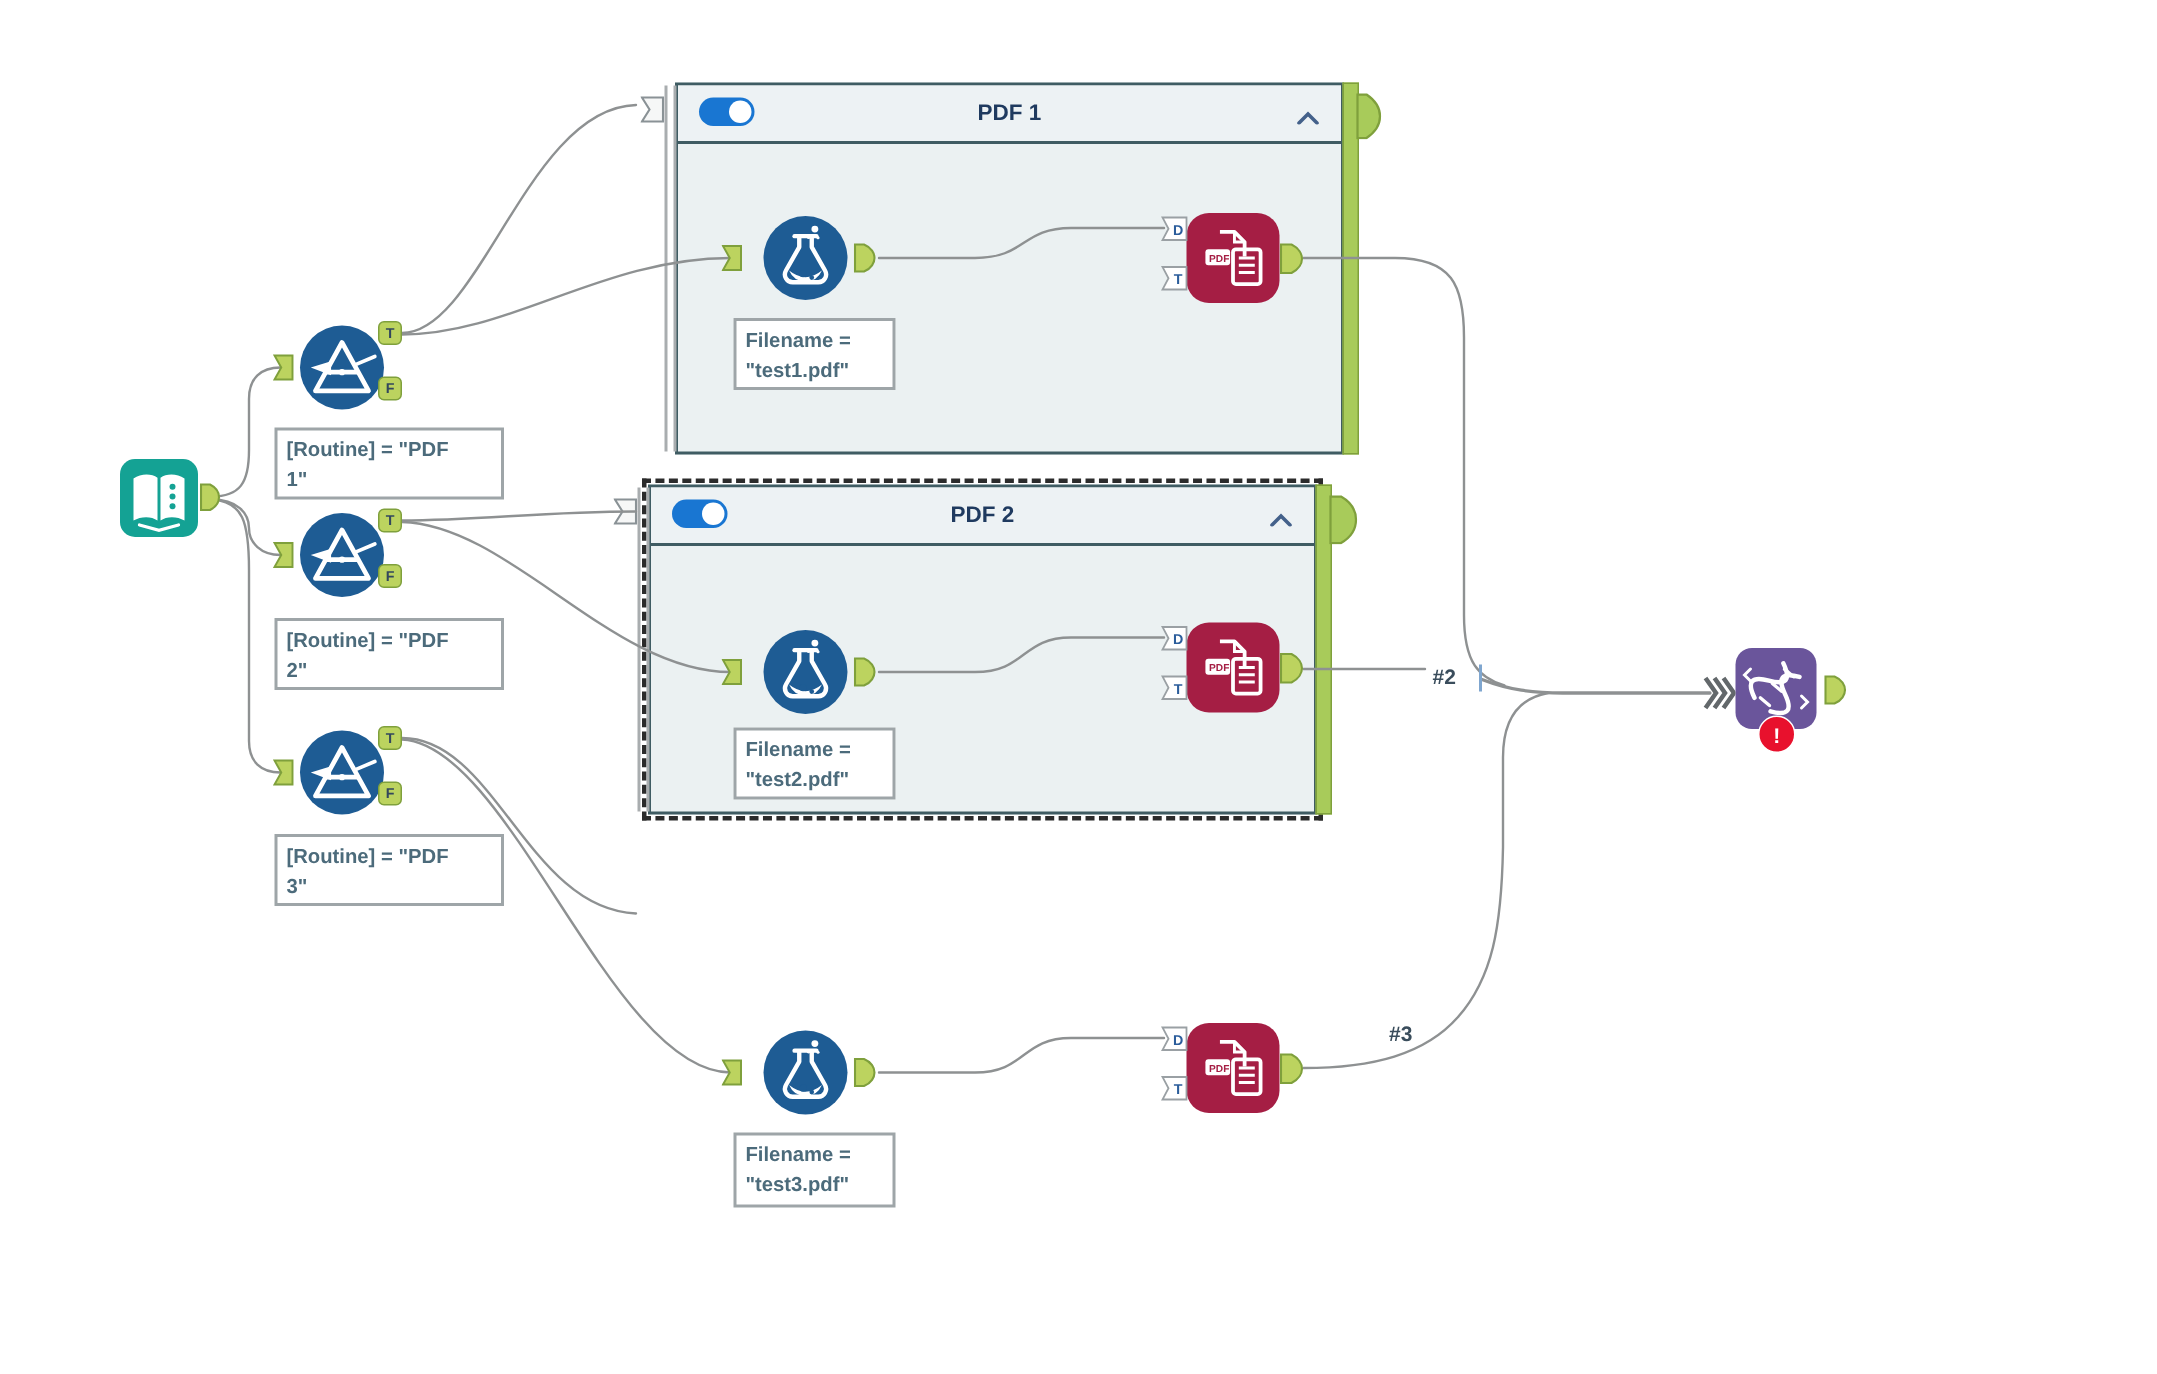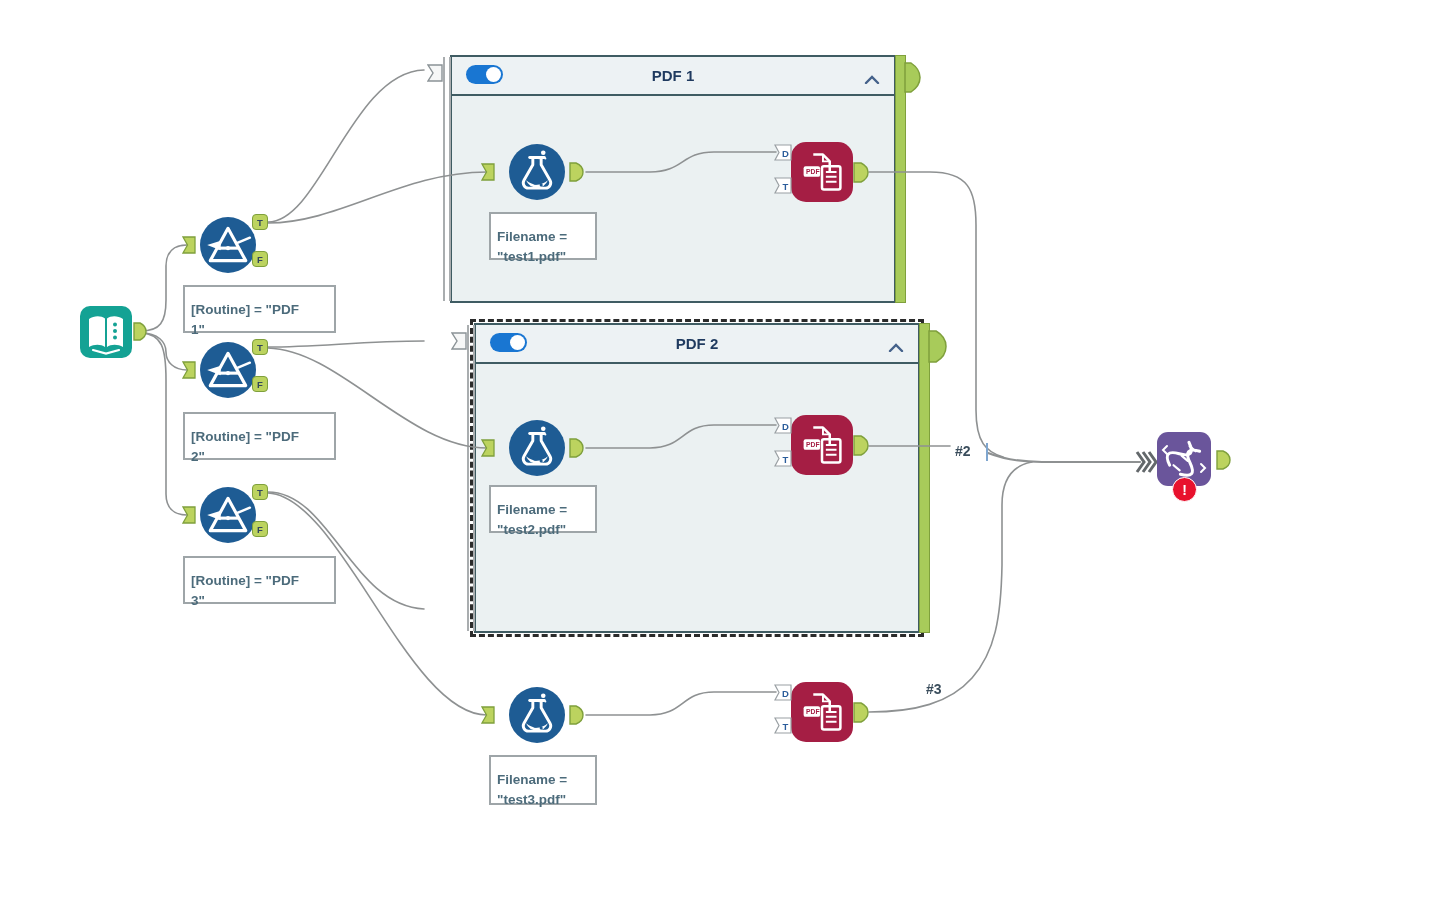--- a/index.html
+++ b/index.html
@@ -22,21 +22,21 @@
   .c-toggle .knob{position:absolute;right:2px;top:2px;width:15px;height:15px;border-radius:50%;background:#fff;}
   .c-chevron{position:absolute;right:14px;top:13px;}
   .c-greenbar{position:absolute;top:-2px;bottom:-2px;right:-12px;width:9px;background:#A8CB5A;
               border:1px solid #7FA03C;}
   .c-outtab{position:absolute;right:-27px;top:5px;z-index:11;}
   .c-inflag{position:absolute;left:-25px;top:7px;z-index:11;}
   .c-spine{position:absolute;left:-9px;top:0;bottom:0;width:4px;
            border-left:2px solid #A9ADAF;border-right:2px solid #A9ADAF;}
   
   .annot{position:absolute;z-index:9;background:#fff;border:2px solid #9EA5A8;box-sizing:border-box;
-         padding:13px 6px;font-size:13.5px;font-weight:bold;color:#4C6B7B;line-height:1.45;}
+         padding:3px 6px;font-size:13.5px;font-weight:bold;color:#4C6B7B;line-height:1.45;}
   
   .tf{position:absolute;z-index:11;width:16px;height:16px;border-radius:4px;background:#BCD35F;
       border:1.5px solid #7FA03C;box-sizing:border-box;display:flex;align-items:center;justify-content:center;
       font-size:9.5px;font-weight:bold;color:#33475C;}
   .lblline{position:absolute;z-index:12;font-size:14px;font-weight:bold;color:#3A4D5C;}
   .cursorbar{position:absolute;z-index:12;width:2px;height:18px;background:#7FA6CF;}
   .err{position:absolute;z-index:13;width:23px;height:23px;border-radius:50%;background:#E8112D;
        border:1.5px solid #fff;color:#fff;font-weight:bold;font-size:14px;display:flex;
        align-items:center;justify-content:center;}
 </style>
@@ -64,21 +64,21 @@
           <path d="M1,1 H7 C13,5 16,10 16,15.5 C16,21 13,26 7,30 H1 Z" fill="#A8CB5A" stroke="#7FA03C" stroke-width="1.5"></path>
         </svg>
     </div>
     <div class="c-inflag">
       <svg width="16" height="18">
           <path d="M1,1 H15 V17 H1 L6,9 Z" fill="#F6F7F7" stroke="#8A9296" stroke-width="1.4"></path>
         </svg>
     </div>
   </div>
 
-  <div class="container selected" style="left:474px;top:323px;width:446px;height:310px;">
+  <div class="container selected" style="left:432px;top:323px;width:446px;height:220px;">
     <div class="c-spine"></div>
     <div class="c-header">
       <div class="c-title">PDF 2</div>
       <div class="c-toggle">
           <div class="knob"></div>
         </div>
       <div class="c-chevron">
         <svg width="16" height="9">
             <path d="M2,8 L8,2 L14,8" stroke="#44618A" stroke-width="2.4" fill="none" stroke-linecap="round"></path>
           </svg>

